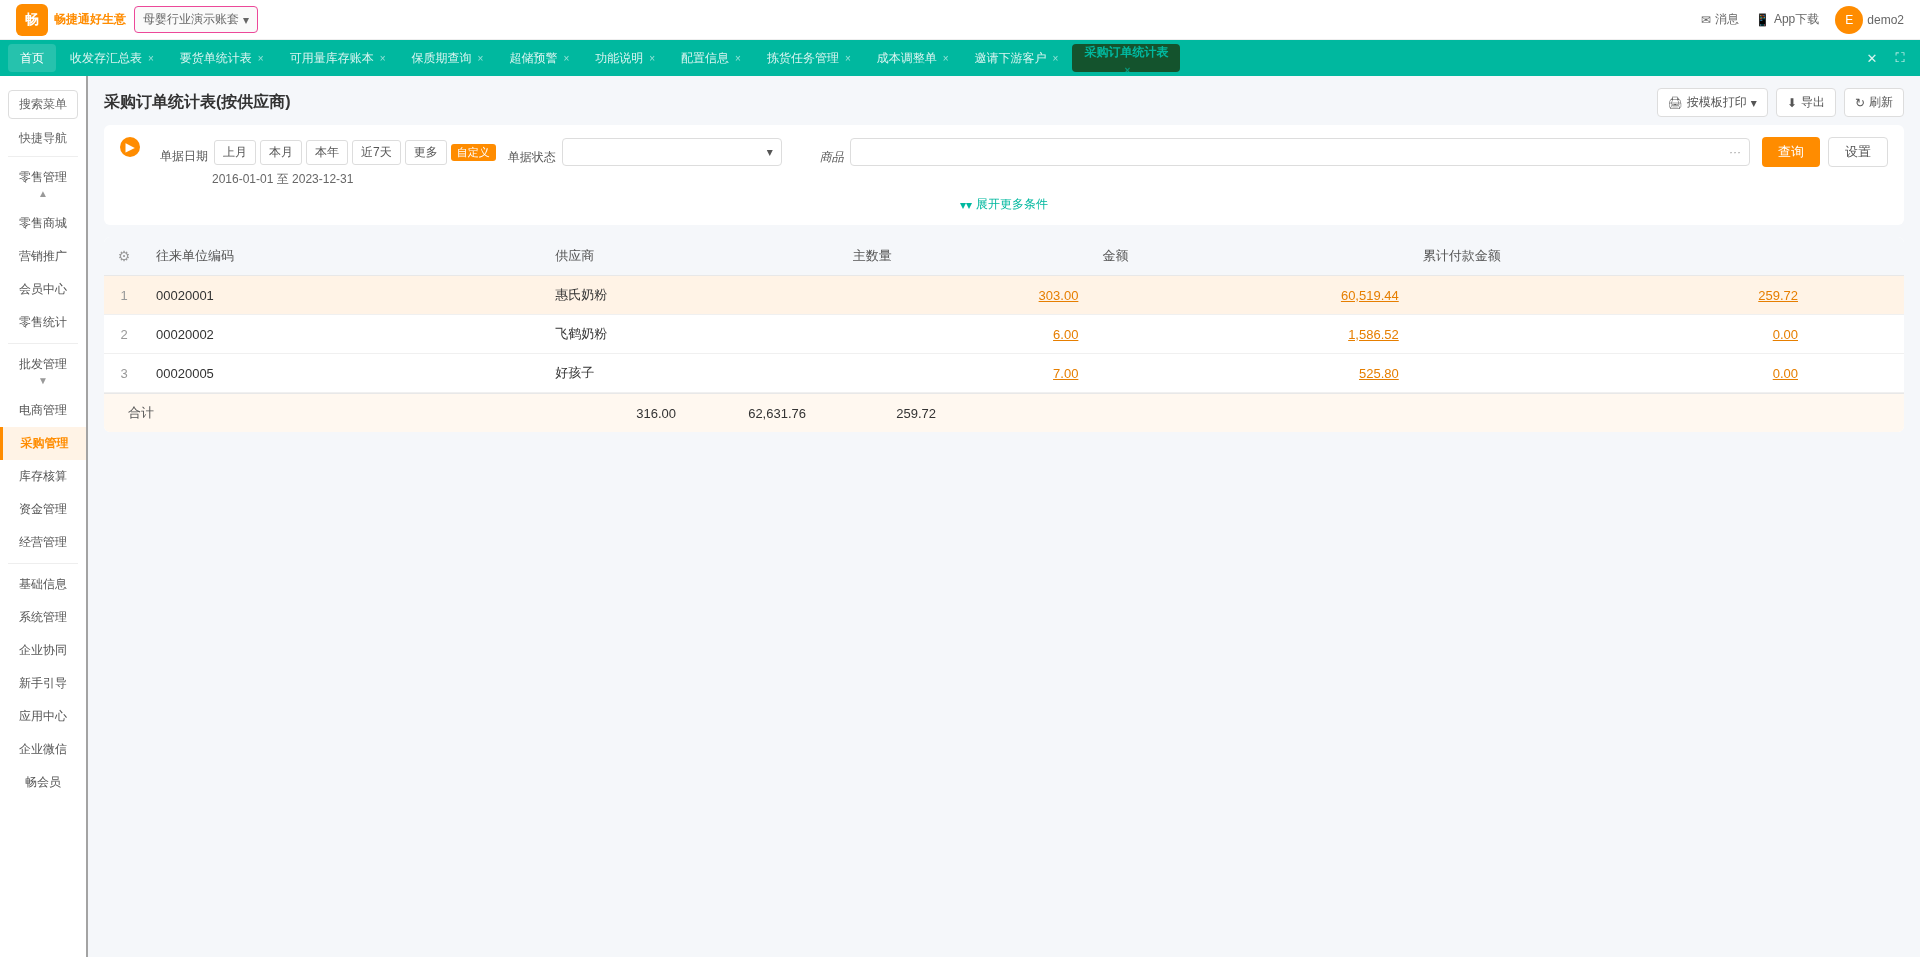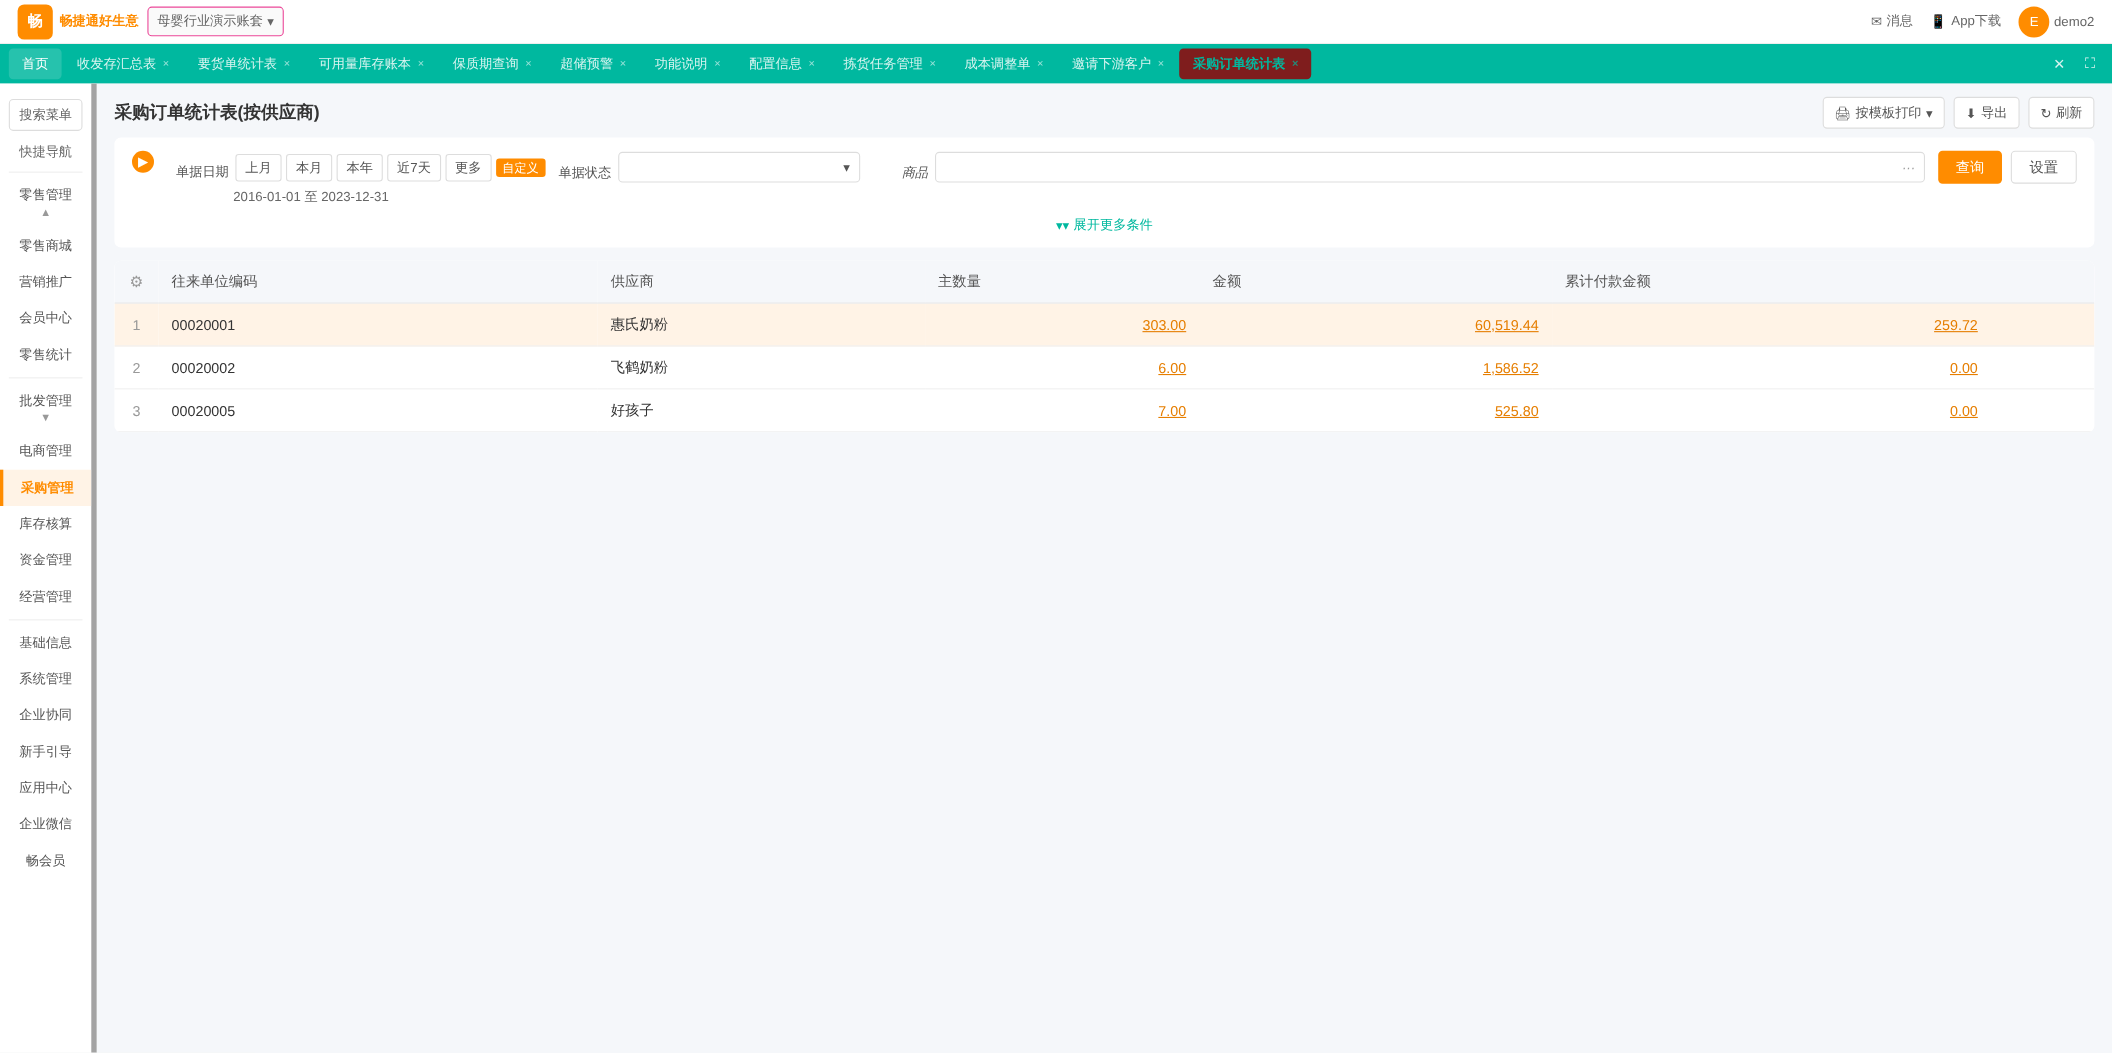--- a/index.html
+++ b/index.html
@@ -12,29 +12,29 @@
     .logo-icon { width: 32px; height: 32px; background: #ff8c00; border-radius: 6px; display: flex; align-items: center; justify-content: center; color: white; font-weight: bold; font-size: 14px; }
     .logo-text { color: #ff8c00; font-size: 12px; font-weight: bold; line-height: 1.2; }
     .workspace-selector { display: flex; align-items: center; gap: 4px; color: #666; font-size: 12px; cursor: pointer; padding: 4px 8px; border: 1px solid #ec4899; border-radius: 4px; background: #fafafa; }
     .top-bar-right { display: flex; align-items: center; gap: 16px; }
     .top-bar-action { display: flex; align-items: center; gap: 4px; color: #666; font-size: 12px; cursor: pointer; }
     .user-avatar { width: 28px; height: 28px; border-radius: 50%; background: #ff8c00; display: flex; align-items: center; justify-content: center; color: white; font-size: 12px; }
 
     
     .nav-tabs { height: 36px; background: #00b89f; display: flex; align-items: center; padding: 0 8px; gap: 2px; overflow: hidden; }
     .nav-tab { height: 28px; padding: 0 12px; display: flex; align-items: center; gap: 4px; color: rgba(255,255,255,0.85); font-size: 12px; cursor: pointer; border-radius: 4px; white-space: nowrap; }
-    .nav-tab.active { background: #7f1d1d; color: #00b89f; font-weight: bold; }
+    .nav-tab.active { background: #14532d; color: #00b89f; font-weight: bold; flex-direction: column; }
     .nav-tab .close-x { font-size: 10px; opacity: 0.7; margin-left: 2px; }
     .nav-tab.home { background: rgba(255,255,255,0.15); color: #fff; }
     .nav-actions { margin-left: auto; display: flex; gap: 4px; }
     .nav-action-btn { width: 24px; height: 24px; display: flex; align-items: center; justify-content: center; color: rgba(255,255,255,0.85); cursor: pointer; border-radius: 3px; }
 
     
     .layout { display: flex; height: calc(957px - 40px - 36px); }
-    .sidebar { width: 88px; background: #fff; border-right: 5px solid #a3a3a3; display: flex; flex-direction: column; padding-top: 8px; overflow-y: auto; }
+    .sidebar { width: 88px; background: #fff; border-right: 2px solid #a3a3a3; display: flex; flex-direction: column; padding-top: 8px; overflow-y: auto; }
     .sidebar-search { padding: 6px 8px; }
     .sidebar-search-btn { width: 100%; padding: 5px 0; background: #fff; border: 1px solid #ddd; border-radius: 4px; color: #666; font-size: 12px; cursor: pointer; text-align: center; }
     .sidebar-nav-btn { padding: 5px 8px; text-align: center; font-size: 12px; color: #666; cursor: pointer; }
     .sidebar-divider { height: 1px; background: #eee; margin: 4px 8px; }
     .sidebar-item { padding: 8px 6px; text-align: center; font-size: 12px; color: #555; cursor: pointer; display: flex; flex-direction: column; align-items: center; gap: 2px; }
     .sidebar-item.active { color: #ff8c00; background: #fff3e6; font-weight: bold; border-left: 3px solid #ff8c00; }
     .sidebar-arrow { font-size: 10px; color: #999; }
 
     
     .main-content { flex: 1; padding: 12px 16px; background: #f5f7fa; overflow-y: auto; }
@@ -341,16 +341,24 @@
             <td>00020005</td>
             <td>好孩子</td>
             <td class="link-number">7.00</td>
             <td class="link-number">525.80</td>
             <td class="link-number">0.00</td>
             <td></td>
           </tr>
         </tbody>
       </table>
 
+      <div class="table-footer">
+        <div class="footer-label" style="display:flex;align-items:center;width:460px;padding-left:12px;">合计</div>
+        <div style="flex:1;display:flex;gap:0;">
+          <div style="width:100px;text-align:right;font-size:13px;">316.00</div>
+          <div style="width:130px;text-align:right;font-size:13px;">62,631.76</div>
+          <div style="width:130px;text-align:right;font-size:13px;">259.72</div>
+        </div>
+      </div>
     </div>
 
   </div>
 </div>
 
 </body></html>

